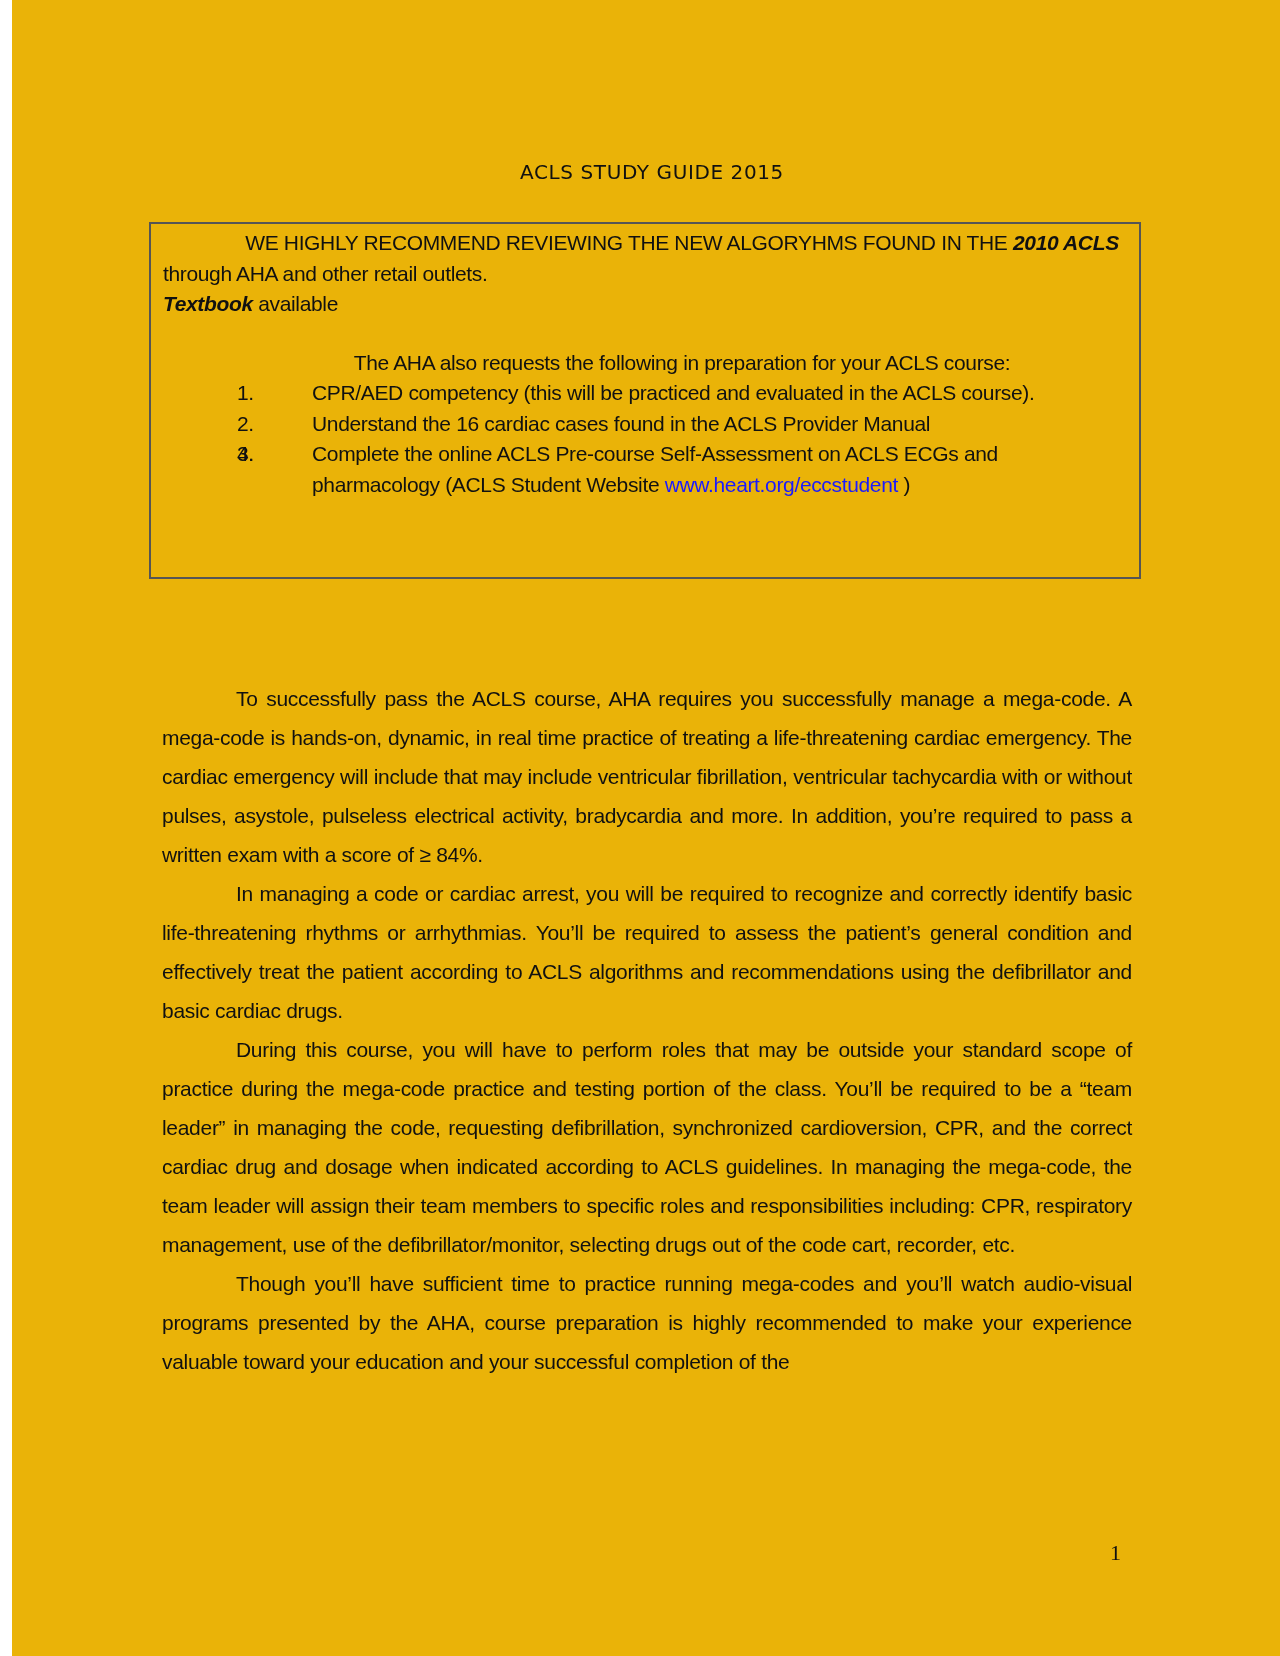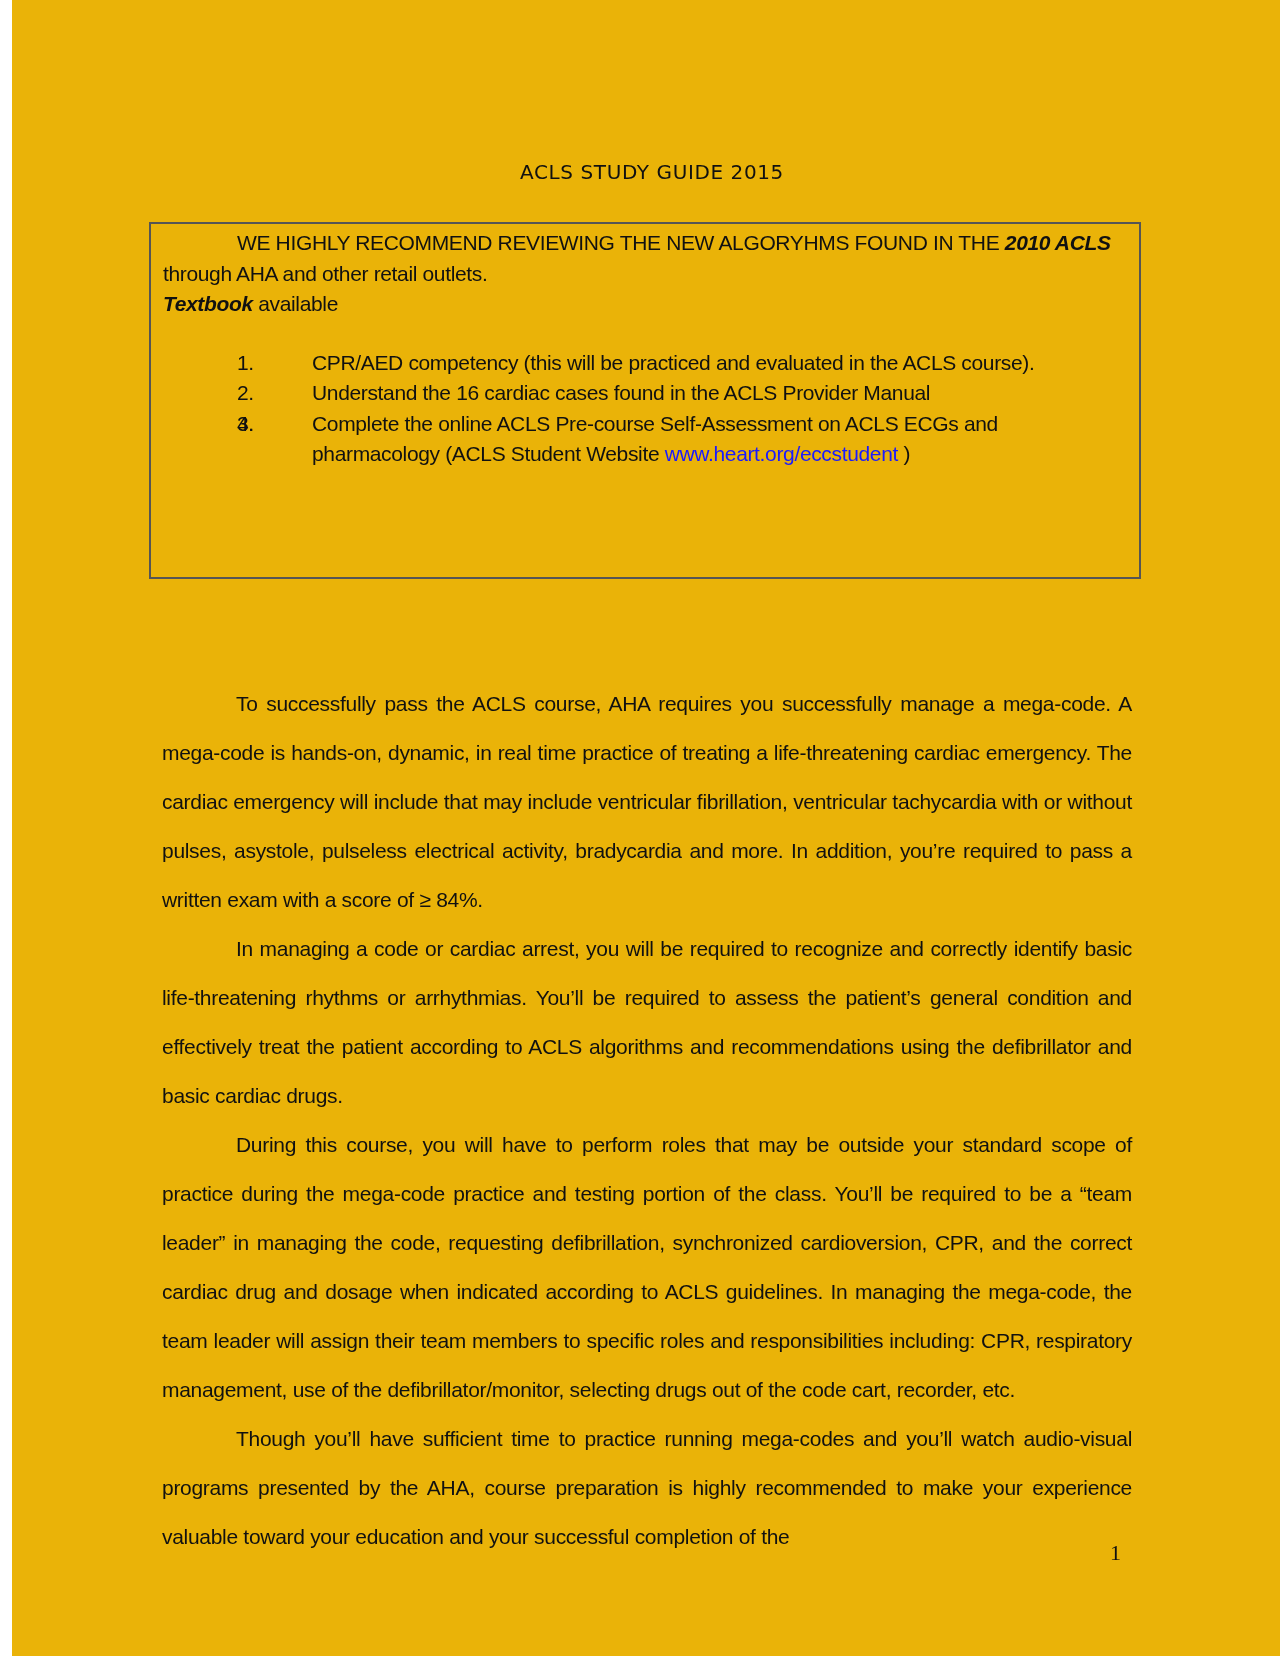--- a/index.html
+++ b/index.html
@@ -11,30 +11,30 @@
     }
     .box {
       position: absolute; left: 137px; top: 222px; width: 992px; height: 357px;
       border: 2px solid #555; box-sizing: border-box;
     }
     .box-inner {
       position: absolute; left: 12px; top: 4px; right: 12px;
       font-family: "Liberation Sans", sans-serif; font-size: 21px; line-height: 30.5px; color: #111;
       letter-spacing: -0.35px;
     }
-    .indent { padding-left: 74px; }
+    .indent { padding-left: 74px; text-align: center; }
     .ital-bold { font-weight: bold; font-style: italic; }
     .gap { height: 28px; }
     .list { margin: 0; padding: 0; list-style: none; }
     .list li { position: relative; padding-left: 149px; }
     .list .num { position: absolute; left: 74px; }
     .link { color: #1a1aff; }
     .body-text {
       position: absolute; left: 150px; top: 679px; width: 970px;
-      font-family: "Liberation Sans", sans-serif; font-size: 21px; line-height: 49px; color: #111;
+      font-family: "Liberation Sans", sans-serif; font-size: 21px; line-height: 39px; color: #111;
       text-align: justify; letter-spacing: -0.3px;
     }
     .body-text p { margin: 0; text-indent: 74px; }
     .page-number {
       position: absolute; left: 1098px; top: 1540px;
       font-family: "Liberation Serif", serif; font-size: 22px; color: #111;
     }
   </style>
 </head>
 <body>
@@ -42,20 +42,21 @@
 <div class="page">
 
   <div class="title">ACLS STUDY GUIDE 2015</div>
 
   <div class="box">
     <div class="box-inner">
       <div class="indent"><span>WE HIGHLY  RECOMMEND REVIEWING THE NEW ALGORYHMS FOUND IN THE </span><span class="ital-bold">2010 ACLS</span></div>
       <div>through AHA and other retail outlets.</div>
       <div><span class="ital-bold">Textbook</span><span> available</span></div>
       <div class="gap"></div>
+      <div class="indent">The AHA also requests the following in preparation for your ACLS course:</div>
       <ul class="list">
         <li><span class="num">1.</span><span>CPR/AED competency (this will be practiced and evaluated in the ACLS course).</span></li>
         <li><span class="num">2.</span><span>Understand the 16 cardiac cases found in the ACLS Provider Manual</span></li>
         <li><span class="num">3.</span></li>
         <li><span class="num">4.</span><span>Complete the online ACLS Pre-course Self-Assessment on ACLS ECGs and</span><br><span>pharmacology (ACLS Student Website </span><a class="link">www.heart.org/eccstudent </a><span>)</span></li>
       </ul>
     </div>
   </div>
 
   <div class="body-text">

